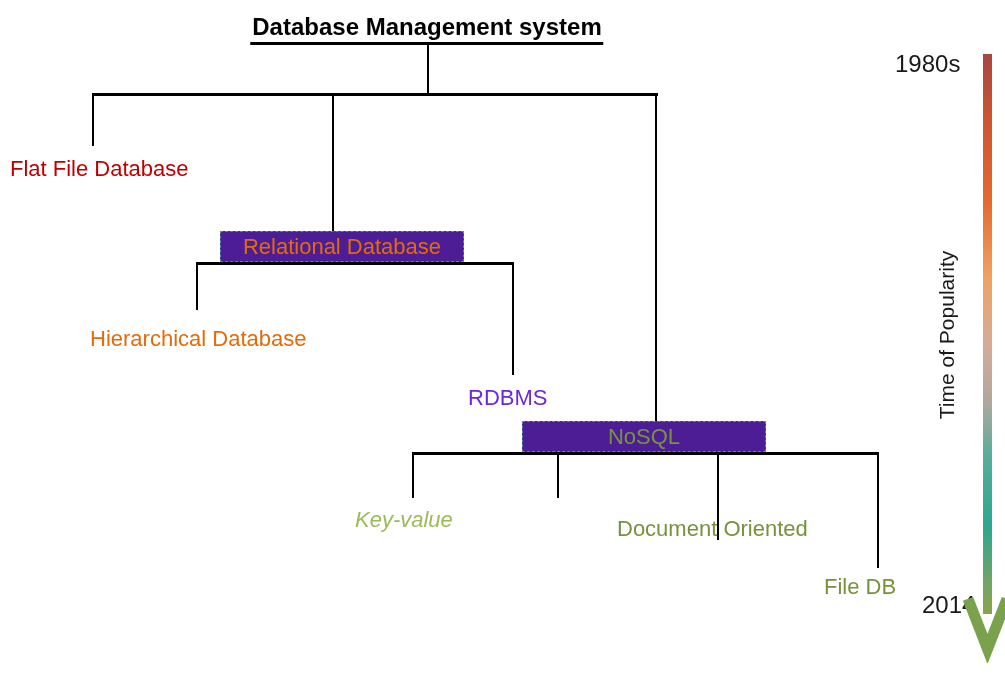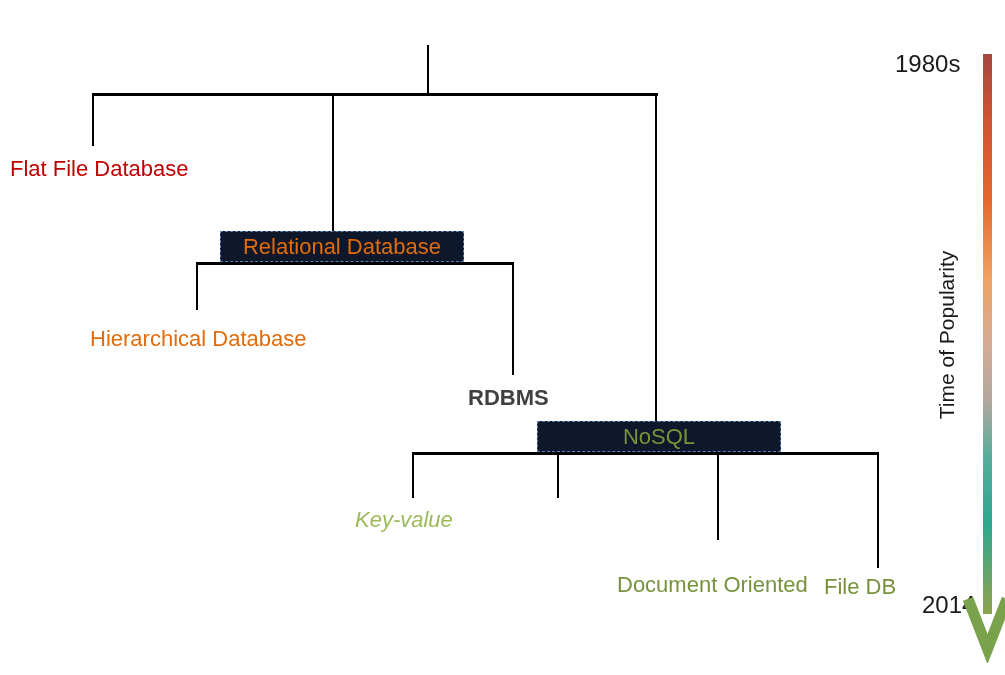--- a/index.html
+++ b/index.html
@@ -12,21 +12,21 @@
     overflow: hidden;
   }
   .h-line { position: absolute; background: #000; height: 3px; }
   .v-line { position: absolute; background: #000; width: 2px; }
   .label  { position: absolute; white-space: nowrap; font-size: 22px; }
   .node-box {
     position: absolute;
     border: 1px dashed #5b82b5;
     display: flex; align-items: center; justify-content: center;
     font-size: 22px; white-space: nowrap;
-    background: #0f172a;
+    background: #4c1d95;
   }
   #title {
     position: absolute; top: 13px; left: 427px;
     transform: translateX(-50%);
     font-size: 24px; font-weight: bold; color: #000;
     border-bottom: 3px solid #000; padding: 0 2px 1px 2px;
     white-space: nowrap;
   }
   .year { position: absolute; font-size: 24px; color: #1a1a1a; }
   #axis-label {
@@ -34,45 +34,46 @@
     transform: translate(-50%, -50%) rotate(-90deg);
     font-size: 21px; color: #1a1a1a; white-space: nowrap;
   }
   #timeline-arrow { position: absolute; left: 960px; top: 48px; }
 </style>
 </head>
 <body>
 
 <div id="canvas">
 
+  <div id="title">Database Management system</div>
 
   <div class="v-line" style="left:427px; top:45px; height:50px;"></div>
   <div class="h-line" style="left:92px;  top:93px; width:566px;"></div>
   <div class="v-line" style="left:92px;  top:93px; height:53px;"></div>
   <div class="v-line" style="left:332px; top:93px; height:139px;"></div>
   <div class="v-line" style="left:655px; top:93px; height:328px;"></div>
 
   <div class="h-line" style="left:196px; top:262px; width:318px;"></div>
   <div class="v-line" style="left:196px; top:262px; height:48px;"></div>
   <div class="v-line" style="left:512px; top:262px; height:113px;"></div>
 
   <div class="h-line" style="left:412px; top:452px; width:467px;"></div>
   <div class="v-line" style="left:412px; top:452px; height:46px;"></div>
   <div class="v-line" style="left:557px; top:452px; height:46px;"></div>
   <div class="v-line" style="left:717px; top:452px; height:88px;"></div>
   <div class="v-line" style="left:877px; top:452px; height:116px;"></div>
 
   <div class="node-box" style="left:220px; top:231px; width:242px; height:29px; color:#e36c0a;">Relational Database</div>
-  <div class="node-box" style="left:537px; top:421px; width:242px; height:29px; color:#77933c;">NoSQL</div>
+  <div class="node-box" style="left:522px; top:421px; width:242px; height:29px; color:#77933c;">NoSQL</div>
 
   <div class="label" style="left:90px;  top:326px; color:#e36c0a;">Hierarchical Database</div>
   <div class="label" style="left:10px;  top:156px; color:#c00000;">Flat File Database</div>
-  <div class="label" style="left:468px; top:385px; color:#404040;font-weight:bold;">RDBMS</div>
+  <div class="label" style="left:468px; top:385px; color:#6d28d9;">RDBMS</div>
   <div class="label" style="left:355px; top:507px; color:#9bbb59;font-style:italic;">Key-value</div>
-  <div class="label" style="left:617px; top:572px; color:#76923c;">Document Oriented</div>
+  <div class="label" style="left:617px; top:516px; color:#76923c;">Document Oriented</div>
   <div class="label" style="left:824px; top:574px; color:#76923c;">File DB</div>
 
   <div class="year" style="left:895px; top:50px;">1980s</div>
   <div class="year" style="left:898px; top:591px;margin-left:24px;">2014</div>
   <div id="axis-label">Time of Popularity</div>
 
   <svg id="timeline-arrow" width="46" height="615" viewBox="0 0 46 615">
     <defs>
       <linearGradient id="tgrad" x1="0" y1="0" x2="0" y2="1">
         <stop offset="0" stop-color="#a64740"></stop>

